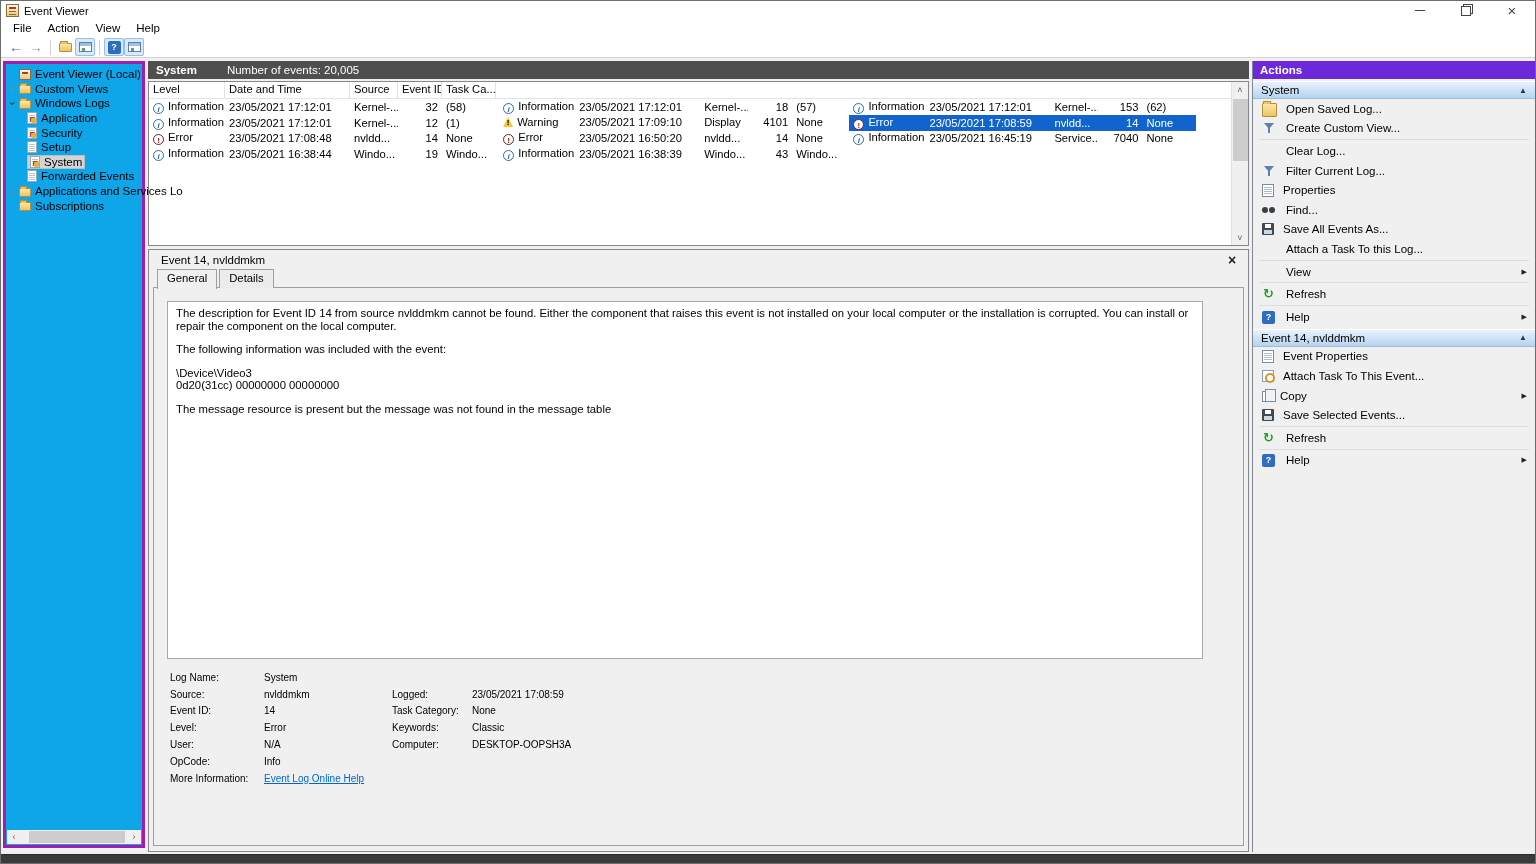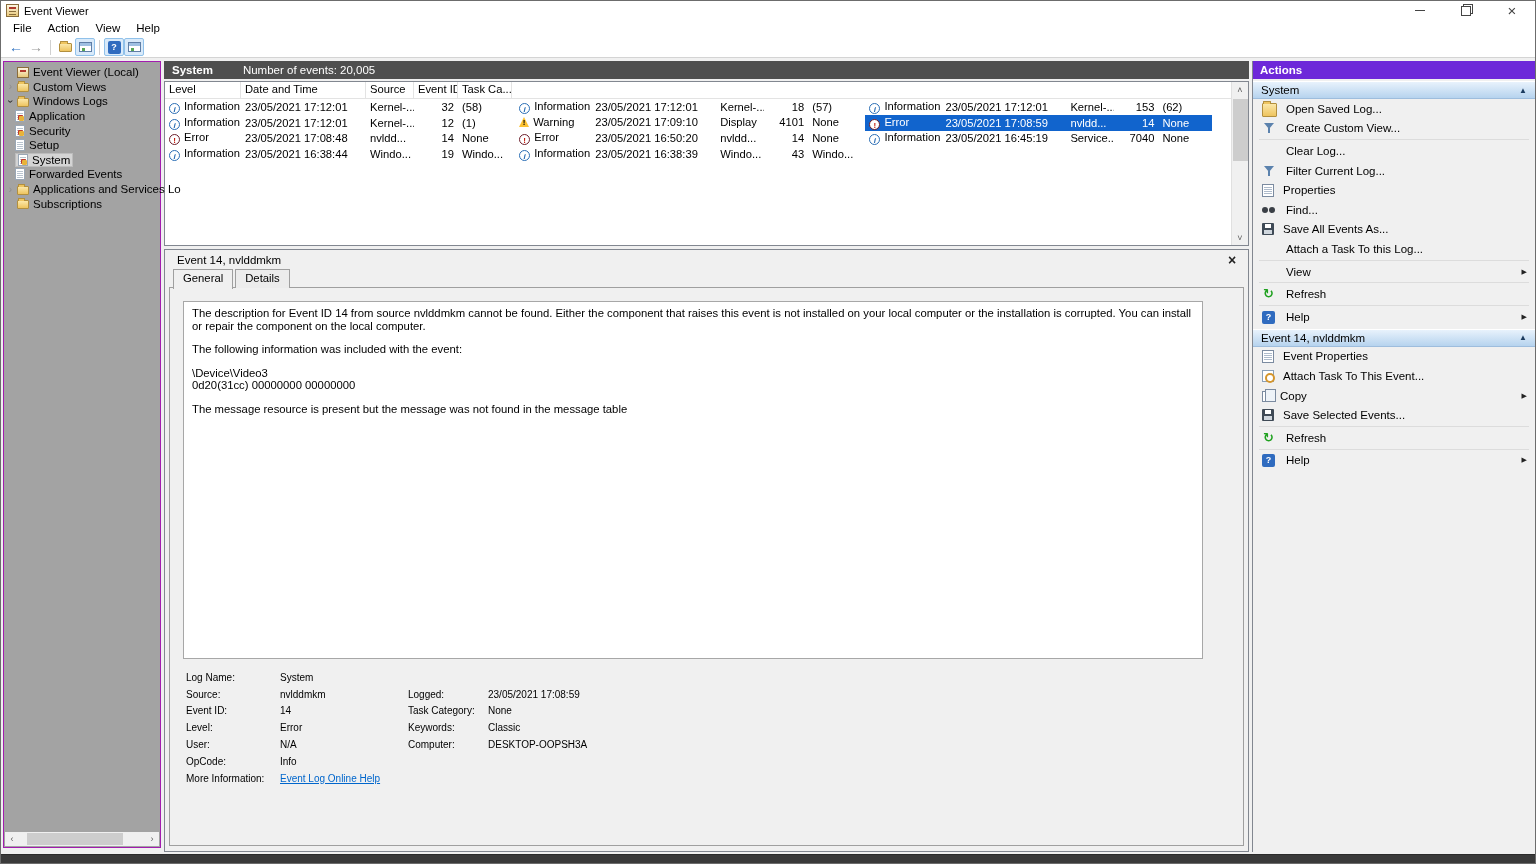--- a/index.html
+++ b/index.html
@@ -33,28 +33,28 @@
   .ic-console{display:inline-block;width:13px;height:10px;background:#fff;border:1px solid #5f7ea6;position:relative}
   .ic-console::before{content:"";position:absolute;left:0;right:0;top:0;height:3px;background:#9fc0e2}
   .ic-console::after{content:"";position:absolute;left:2px;top:5px;width:3px;height:3px;background:#58a758}
   .ic-help{display:inline-block;width:13px;height:13px;background:#2f6bbf;color:#fff;border-radius:2px;font-size:9px;font-weight:bold;text-align:center;line-height:13px}
   .ic-help::before{content:"?"}
 
   
   .main{position:absolute;top:58px;left:0;right:0;bottom:9px;display:flex}
 
   
-  .treepane{width:158px;margin:2px 0 6px 2px;background:#a3a3a3;border:1px solid #a21caf;position:relative;flex-shrink:0}
+  .treepane{width:142px;margin:2px 0 6px 2px;background:#0ea5e9;border:3px solid #a21caf;position:relative;flex-shrink:0}
   .tree{padding-top:3px}
   .trow{height:14.6px;display:flex;align-items:center;white-space:nowrap}
   .tw{width:13px;text-align:center;color:#8c8c8c;font-size:10px;flex-shrink:0}
   .tw.exp{transform:rotate(90deg);color:#262626}
   .tw::before{content:"\203A"}
   .tw.none::before{content:""}
-  .t2{padding-left:11px}
+  .t2{padding-left:21px}
   .tico{width:12px;height:11px;margin-right:4px;flex-shrink:0;position:relative;display:inline-block}
   .tico.fold{background:linear-gradient(#fbe7a8,#eec45f);border:1px solid #b28f3e;border-radius:1px;height:9px;margin-top:2px}
   .tico.fold::before{content:"";position:absolute;top:-3px;left:0;width:5px;height:2px;background:#eec45f;border:1px solid #b28f3e;border-bottom:none}
   .tico.log{width:10px;height:12px;background:#fff;border:1px solid #9aa7b5}
   .tico.log::before{content:"";position:absolute;left:1px;top:2px;right:1px;height:1px;background:#b9c4cf;box-shadow:0 2px 0 #b9c4cf,0 4px 0 #b9c4cf,0 6px 0 #b9c4cf}
   .tico.log.mark::after{content:"";position:absolute;right:0px;bottom:0px;width:5px;height:5px;background:#e8b33a;border-radius:1px;box-shadow:-1px -1px 0 #c0392b}
   .tico.root{background:linear-gradient(#fdf6e3,#e9c97a);border:1px solid #8a6d3b}
   .tico.root::before{content:"";position:absolute;left:2px;top:2px;right:2px;height:2px;background:#b03a2e}
   .tsel{background:#d4d4d4;border:1px solid #bdbdbd;display:flex;align-items:center;padding:0 2px;height:14px}
   .hscroll{position:absolute;left:1px;right:1px;bottom:1px;height:14px;background:#f0f0f0;display:flex;align-items:center}

